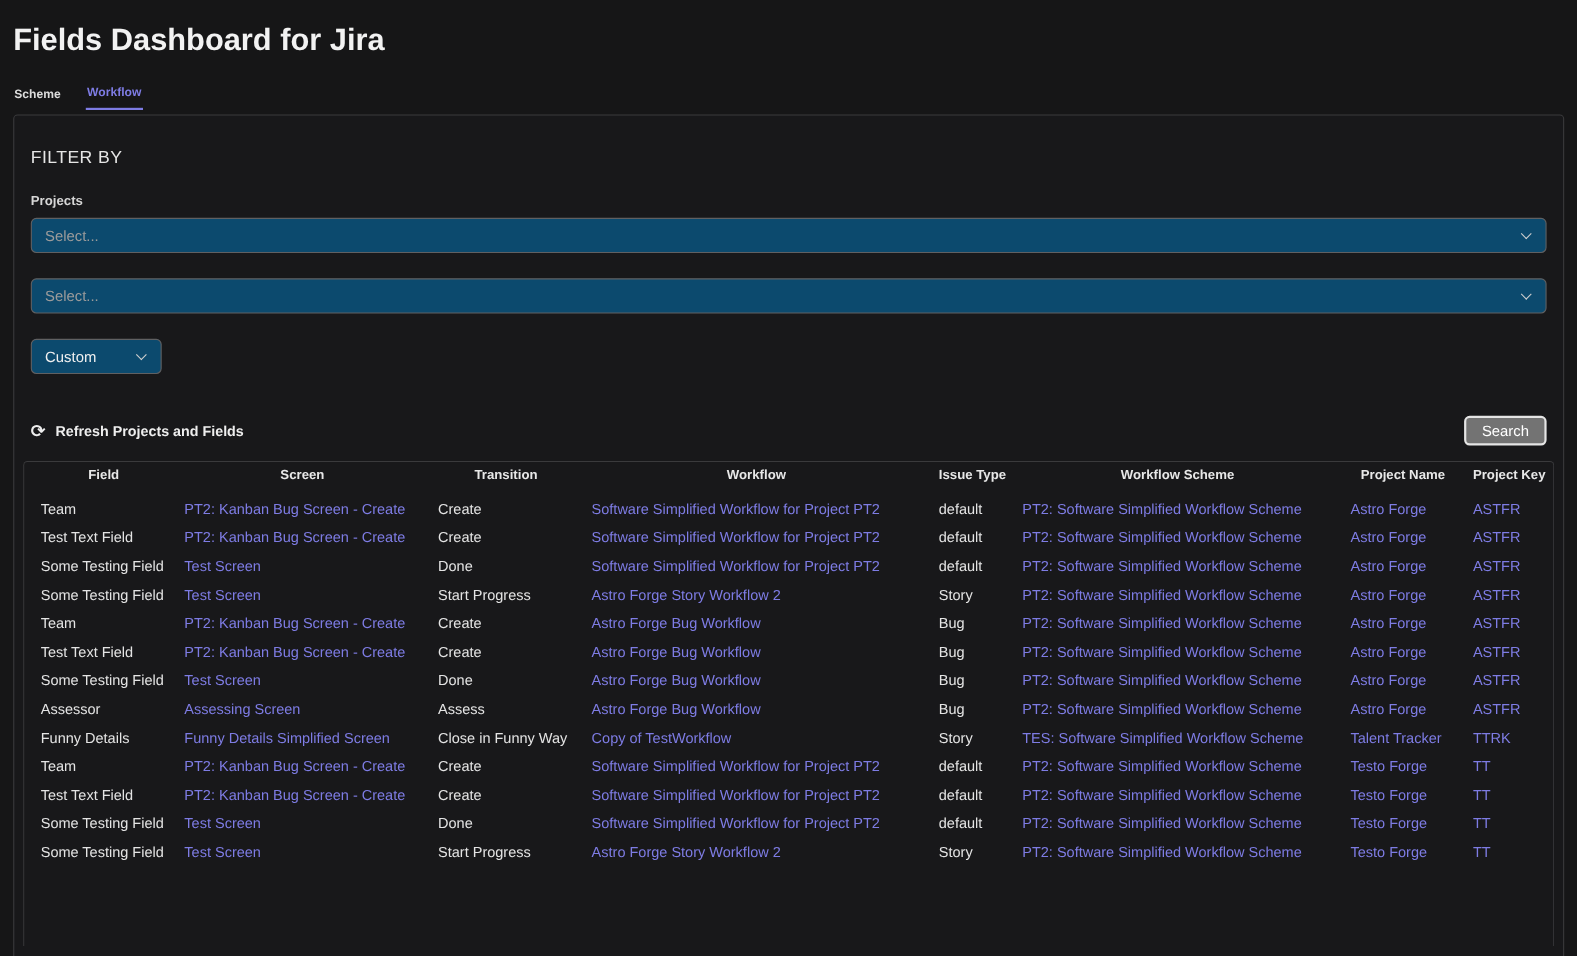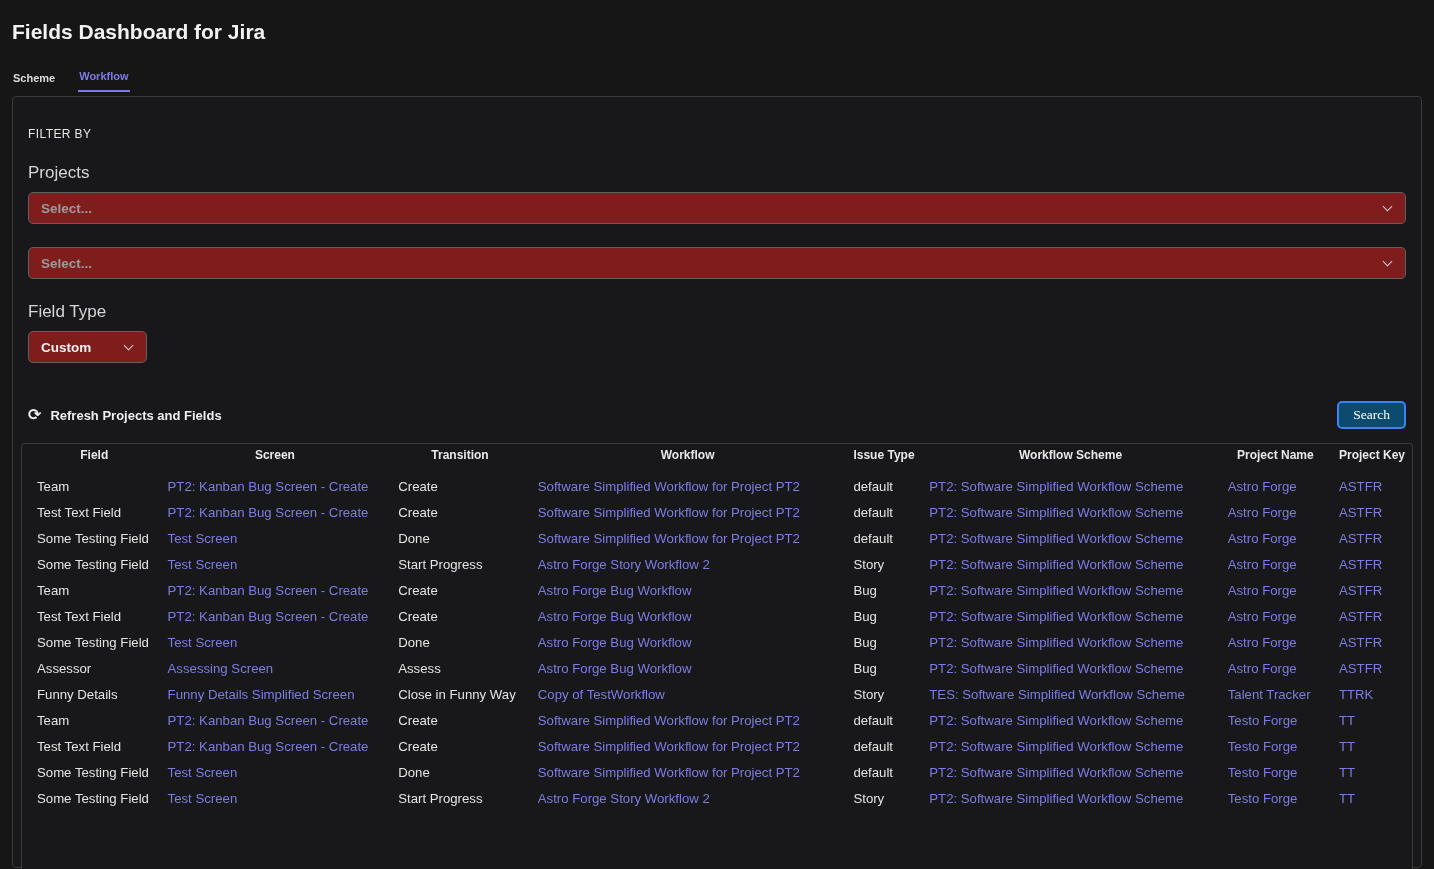--- a/index.html
+++ b/index.html
@@ -5,74 +5,74 @@
   * { box-sizing: border-box; }
   html,body { margin:0; padding:0; }
   body {
     width:1434px; height:869px; overflow:hidden;
     background:#161617; color:#ebebeb;
     font-family:"Liberation Sans","DejaVu Sans",sans-serif;
   }
   .page { padding:0 12px; }
 
   .app-title {
-    font-size:21px; font-weight:700; color:#f2f2f2;
+    font-size:28px; font-weight:700; color:#f2f2f2;
     margin:0; padding:20px 0 24px;
   }
 
   .tabs { display:flex; gap:22px; align-items:flex-end; }
   .tab {
     font-size:11px; font-weight:700; color:#dcdcdc;
     padding:2px 1px 8px; cursor:pointer;
   }
   .tab.active { color:#7e7ce4; border-bottom:2px solid #7e7ce4; }
 
   .outer-panel {
     margin-top:4px;
     border:1px solid #3a3a3c; border-radius:4px;
     background:#18181a;
     padding:16px 8px 0;
     height:772px;
   }
   .filter-section { padding:0 7px; }
   .filter-heading {
-    font-size:12px; color:#e6e6e6; letter-spacing:.4px;
+    font-size:16px; color:#e6e6e6; letter-spacing:.4px;
     margin:14px 0 22px; font-weight:400;
   }
   .field-label {
-    font-size:17px; font-weight:400; color:#d6d6d6; margin-bottom:9px;
+    font-size:12px; font-weight:700; color:#d6d6d6; margin-bottom:9px;
   }
   .select {
     height:32px; display:flex; align-items:center; justify-content:space-between;
     padding:0 14px 0 12px; border:1px solid #606062; border-radius:5px;
-    background:#7f1d1d; margin-bottom:23px; cursor:pointer;font-weight:bold;
+    background:#0c4a6e; margin-bottom:23px; cursor:pointer;
   }
   .select .value { color:#9b9b9b; font-size:13.5px; }
   .select .value.selected { color:#f0f0f0; }
   .chevron {
     width:7px; height:7px;
     border-right:1.7px solid #cfcfcf; border-bottom:1.7px solid #cfcfcf;
     transform:rotate(45deg); margin-top:-3px; flex:0 0 auto;
   }
   .select.small { width:119px; margin-bottom:4px; }
 
   .actions-row {
     display:flex; justify-content:space-between; align-items:center;
     margin-top:38px; padding:0 7px;
   }
   .refresh {
     display:flex; align-items:center; gap:9px;
     font-weight:700; font-size:13px; color:#eee; cursor:pointer;
   }
   .refresh-glyph { font-size:16px; line-height:1; font-family:"DejaVu Sans",sans-serif; }
   .search-btn {
-    background:#0c4a6e; color:#ffffff;
-    border:2px solid #3b82f6; border-radius:5px;
+    background:#737373; color:#ffffff;
+    border:2px solid #e5e5e5; border-radius:5px;
     font-size:13.5px; padding:4px 14px; cursor:pointer;
-    font-family:Liberation Serif, serif;
+    font-family:Liberation Sans, sans-serif;
   }
 
   .table-panel {
     margin-top:14px;
     border:1px solid #3a3a3c; border-radius:4px 4px 0 0;
     border-bottom:none;
     background:#18181a;
     height:441px; overflow:hidden;
   }
   .table-title {
@@ -112,21 +112,20 @@
       <div class="select">
         <span class="value">Select...</span>
         <span class="chevron"></span>
       </div>
 
       <div class="select">
         <span class="value">Select...</span>
         <span class="chevron"></span>
       </div>
 
-      <div class="field-label">Field Type</div>
       <div class="select small">
         <span class="value selected">Custom</span>
         <span class="chevron"></span>
       </div>
     </div>
 
     <div class="actions-row">
       <div class="refresh">
         <span class="refresh-glyph">⟳</span>
         <span>Refresh Projects and Fields</span>

